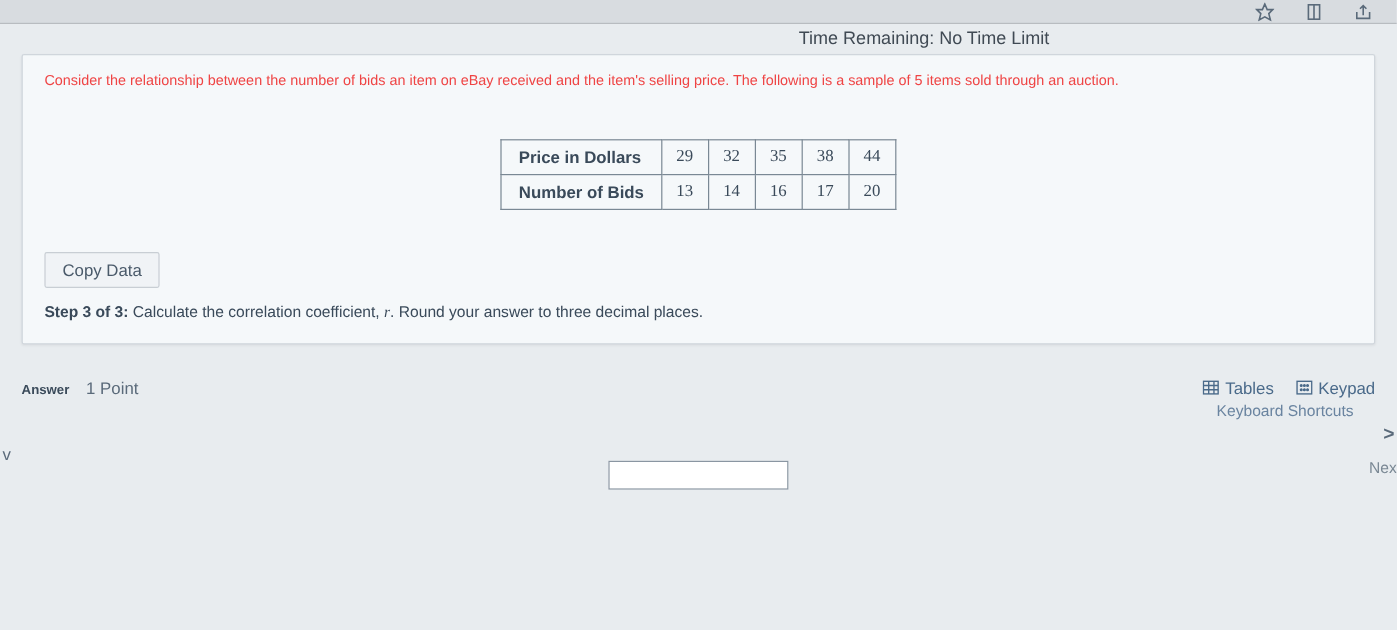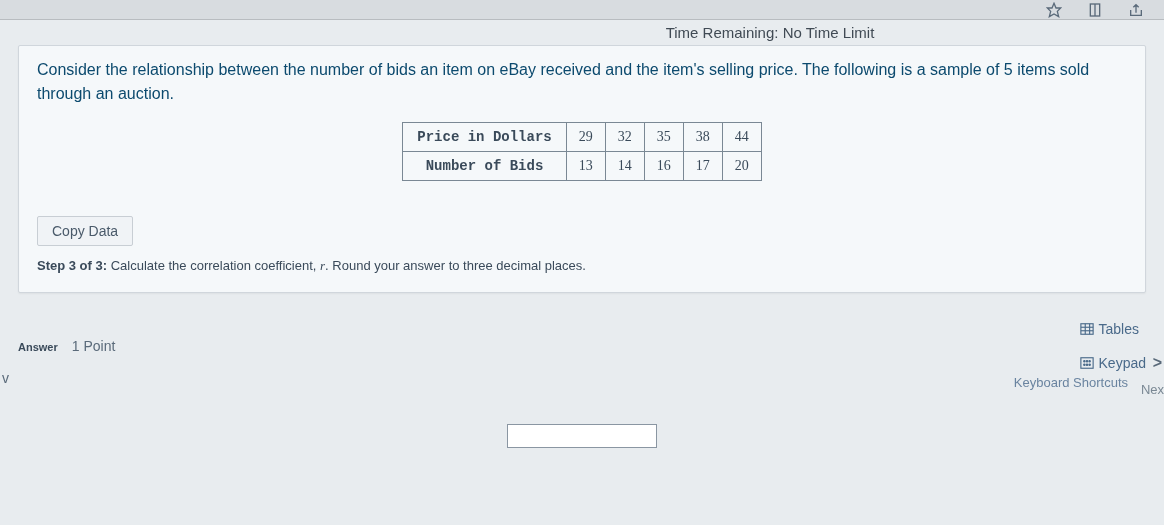--- a/index.html
+++ b/index.html
@@ -37,45 +37,45 @@
     }
     .question-card {
       background: #f5f8fa;
       margin: 2px 18px 0 18px;
       border: 1px solid #d0d6dc;
       border-radius: 2px;
       padding: 12px 18px 18px 18px;
       box-shadow: 0 1px 2px rgba(0,0,0,0.05);
     }
     .prompt-text {
-      font-size: 16px;
+      font-size: 12px;
       line-height: 1.5;
-      color: #0c4a6e;
-      margin-bottom: 16px;
+      color: #ef4444;
+      margin-bottom: 40px;
     }
     .data-table-wrap {
       display: flex;
       justify-content: center;
       margin-bottom: 18px;
     }
     table.data-table {
       border-collapse: collapse;
     }
     table.data-table td, table.data-table th {
       border: 1px solid #7a8894;
       padding: 6px 12px;
       font-size: 14px;
       text-align: left;
       background: #f5f8fa;
       font-family: 'Times New Roman', serif;
     }
     table.data-table .row-header {
       font-weight: bold;
-      font-family: Liberation Mono, monospace;
-      text-align: center;
+      font-family: Liberation Sans, sans-serif;
+      text-align: left;
       padding: 6px 14px;
     }
     .copy-data-row {
       display: flex;
       margin-bottom: 12px;
       margin-top: 35px;
     }
     .copy-data-btn {
       border: 1px solid #c8ced4;
       background: #f0f3f6;
@@ -110,22 +110,22 @@
       font-weight: 600;
       font-size: 11px;
       color: #3a4a5a;
     }
     .points {
       font-size: 14px;
       color: #5a6a7a;
     }
     .answer-right {
       display: flex;
+      align-items: center;
       gap: 18px;
-      flex-direction: column;
     }
     .tool-link {
       font-size: 14px;
       color: #4a6a8a;
       cursor: pointer;
       display: flex;
       align-items: center;
       gap: 5px;
     }
     .tool-icon {

